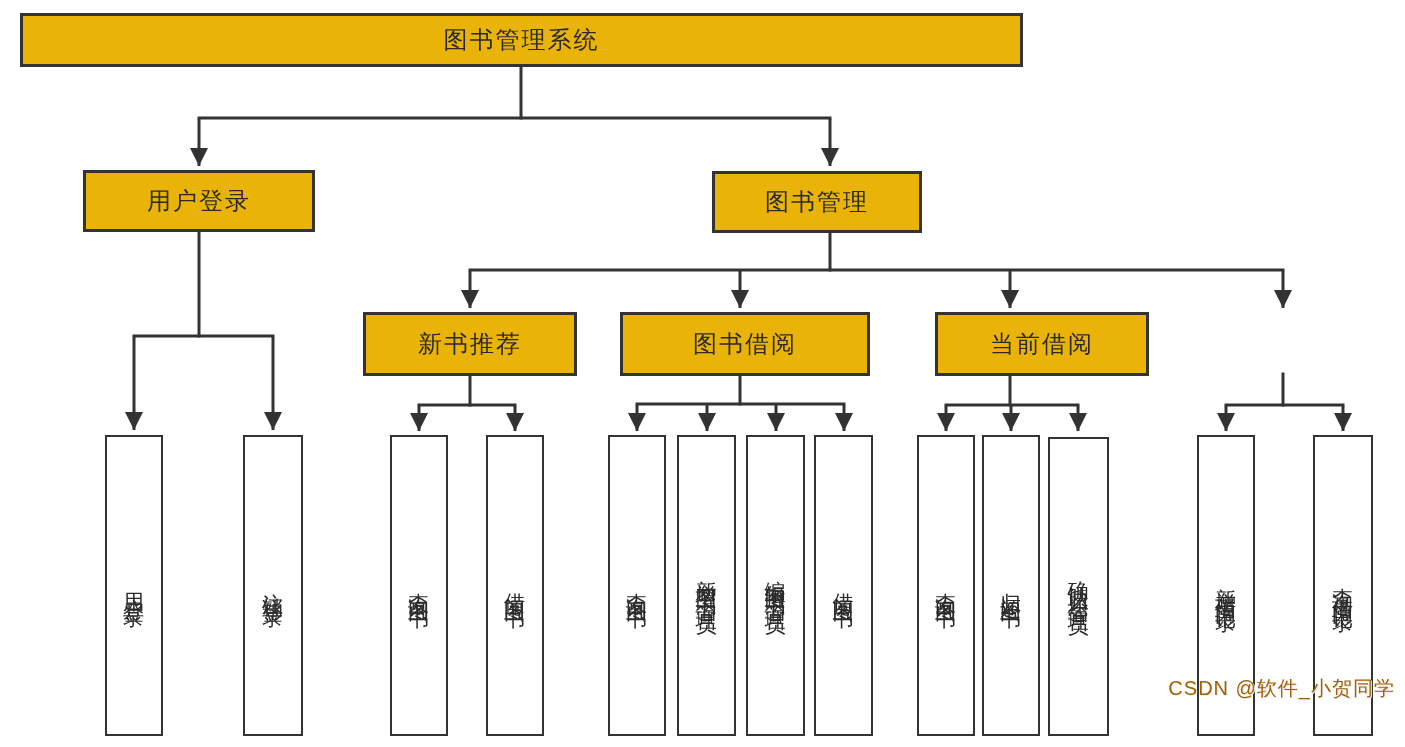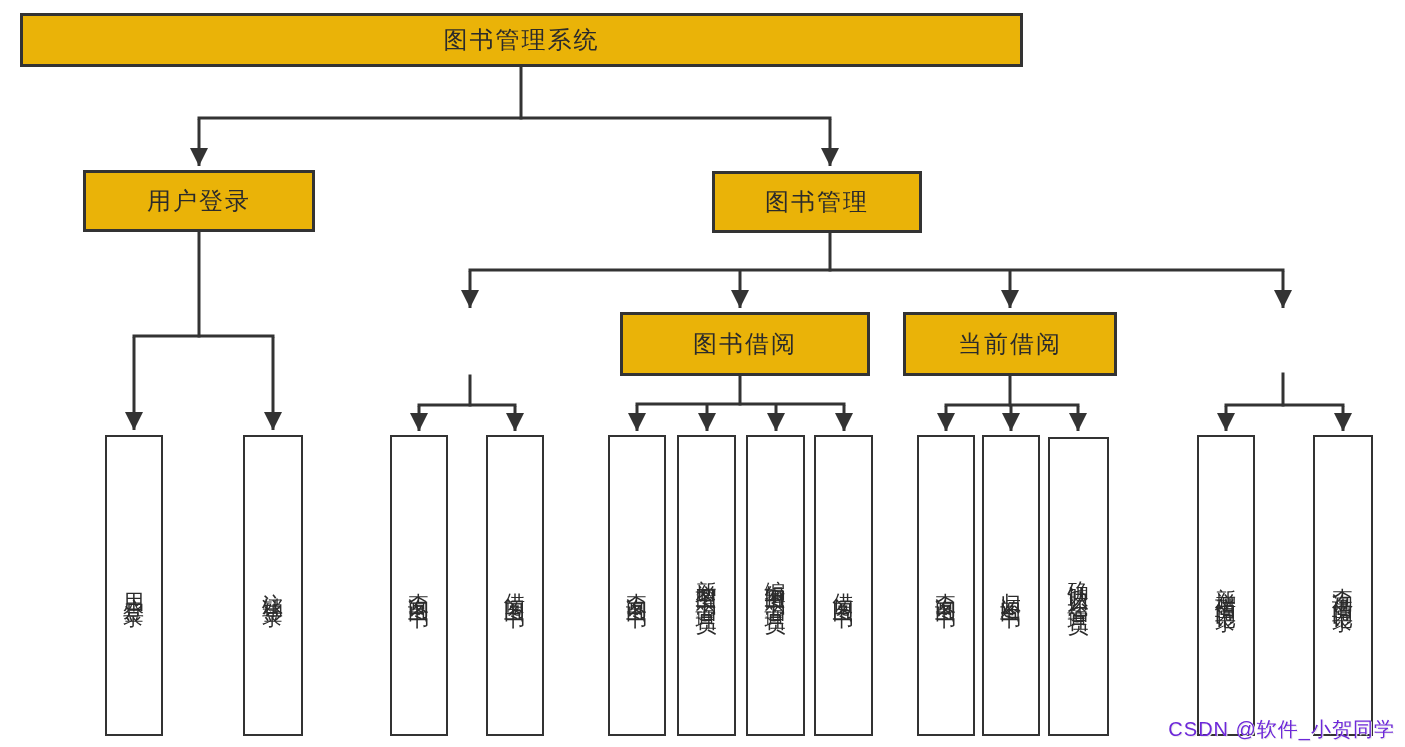--- a/index.html
+++ b/index.html
@@ -50,25 +50,25 @@
   }
   .leaf .vtext {
     writing-mode: vertical-rl;
     text-orientation: mixed;
     letter-spacing: 5px;
     line-height: 1.0;
     white-space: nowrap;
   }
   #watermark {
     position: absolute;
-    top: 716px;
+    top: 675px;
     right: 10px;
     font-size: 20px;
     letter-spacing: 1px;
-    color: #6d28d9;
+    color: #a16207;
     text-shadow: 1px 1px 0 #ececec;
     z-index: 5;
     white-space: nowrap;
   }
 </style>
 </head>
 <body>
 
 <div id="canvas">
 
@@ -120,22 +120,23 @@
       <path d="M1226,406 V431" marker-end="url(#arr)" stroke-linecap="butt"></path>
       <path d="M1343,406 V431" marker-end="url(#arr)" stroke-linecap="butt"></path>
     </g>
   </svg>
 
   <div class="node" style="left:20px; top:13px; width:1003px; height:54px;">图书管理系统</div>
 
   <div class="node" style="left:83px; top:170px; width:232px; height:62px;">用户登录</div>
   <div class="node" style="left:712px; top:171px; width:210px; height:62px;">图书管理</div>
 
+  <div class="node" style="left:363px; top:312px; width:214px; height:64px;">新书推荐</div>
   <div class="node" style="left:620px; top:312px; width:250px; height:64px;">图书借阅</div>
-  <div class="node" style="left:903px; top:312px; width:214px; height:64px;">当前借阅</div>
+  <div class="node" style="left:935px; top:312px; width:214px; height:64px;">当前借阅</div>
 
   <div class="leaf" style="left:105px; top:435px; width:58px; height:301px;">
     <span class="vtext">用户登录</span>
   </div>
   <div class="leaf" style="left:243px; top:435px; width:60px; height:301px;">
     <span class="vtext">注销登录</span>
   </div>
 
   <div class="leaf" style="left:390px; top:435px; width:58px; height:301px;">
     <span class="vtext">查询图书</span>

